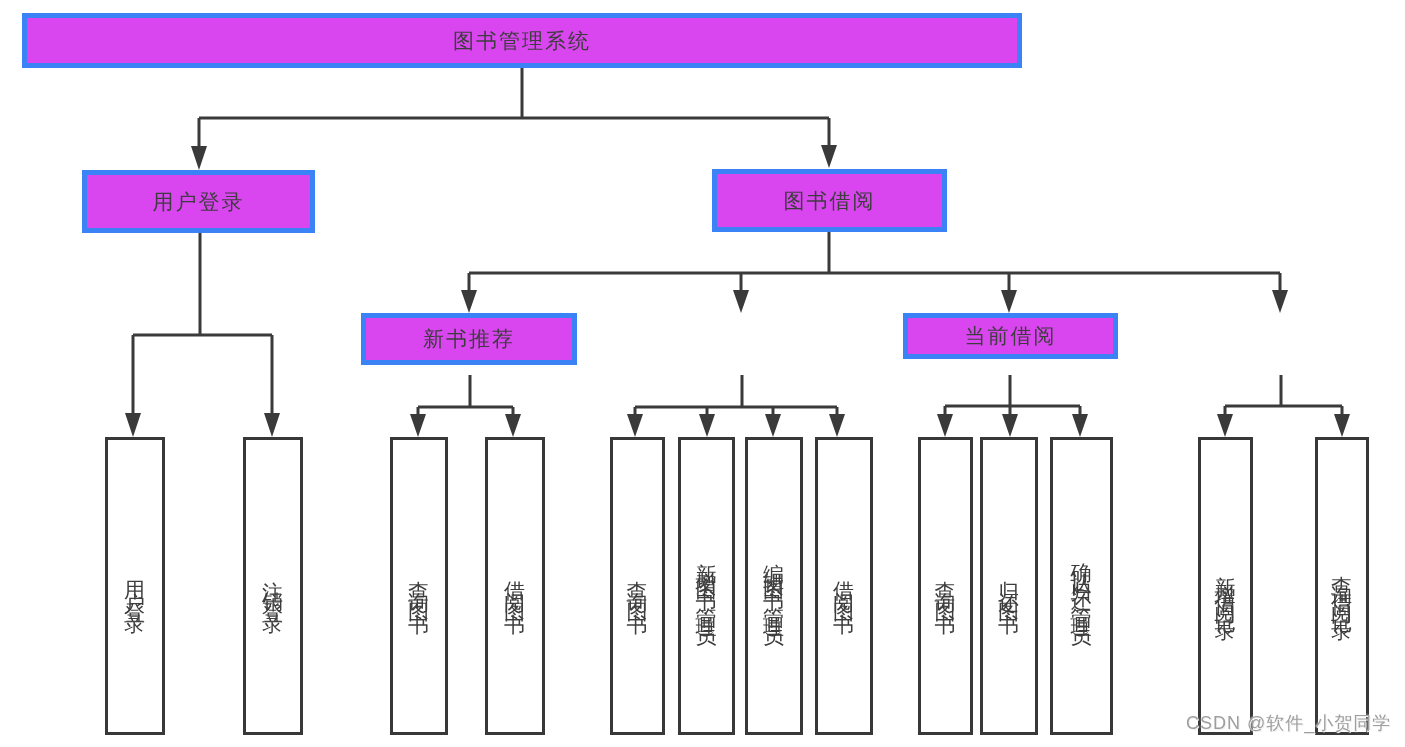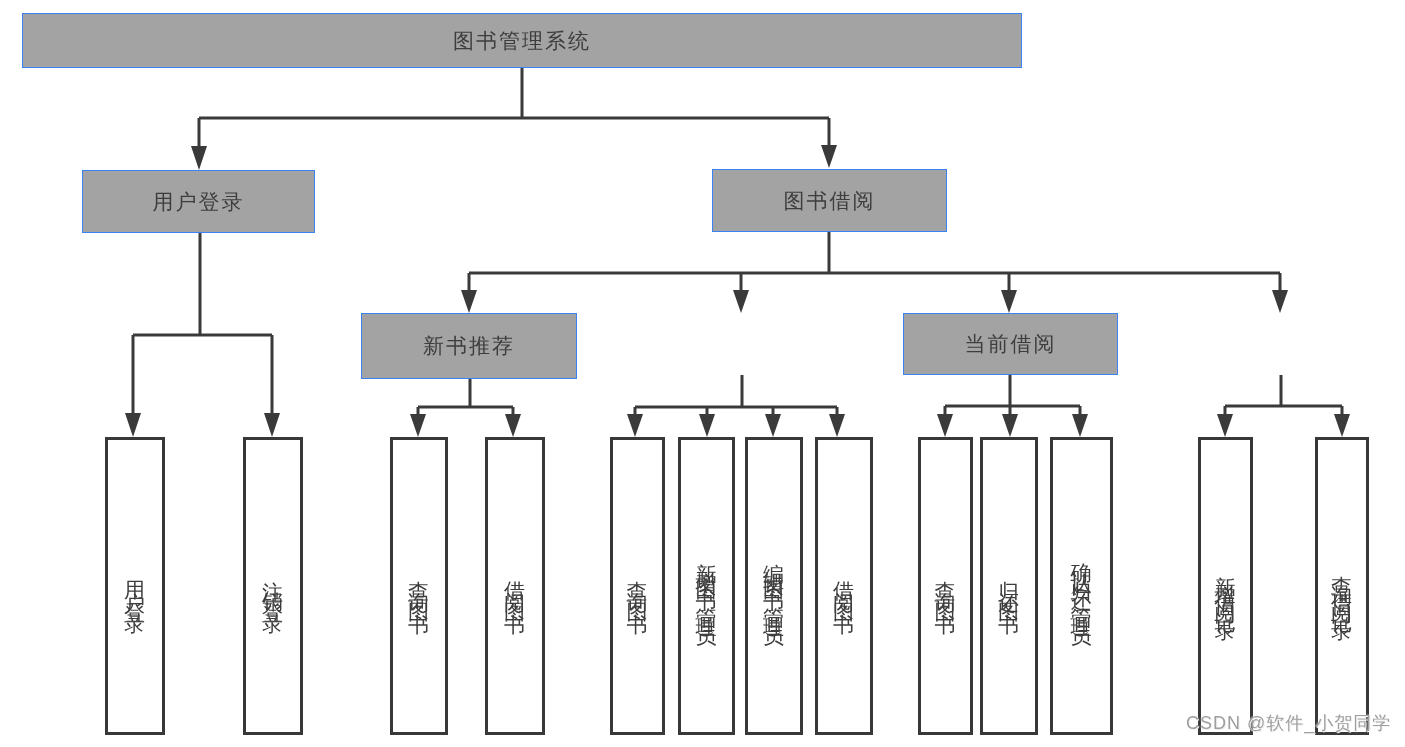--- a/index.html
+++ b/index.html
@@ -8,22 +8,22 @@
     width:1405px;height:747px;
     background:#ffffff;
     overflow:hidden;
     font-family:"Liberation Sans","DejaVu Sans",sans-serif;
     color:#3d3d3d;
   }
   .connectors{position:absolute;left:0;top:0;width:1405px;height:747px;}
   .box{
     position:absolute;
     box-sizing:border-box;
-    border:1px solid #3b82f6;
-    background:#a3a3a3;
+    border:5px solid #3b82f6;
+    background:#d946ef;
     display:flex;align-items:center;justify-content:center;
     font-size:21px;
     letter-spacing:2px;
     white-space:nowrap;
   }
   .vbox{
     position:absolute;
     box-sizing:border-box;
     border:3px solid #383838;
     background:#ffffff;
@@ -100,22 +100,22 @@
       <polygon points="1217,414 1233,414 1225,437"></polygon>
       <polygon points="1334,414 1350,414 1342,437"></polygon>
     </g>
   </svg>
 
   <div class="box" style="left:22px;top:13px;width:1000px;height:55px;">图书管理系统</div>
 
   <div class="box" style="left:82px;top:170px;width:233px;height:63px;">用户登录</div>
   <div class="box" style="left:712px;top:169px;width:235px;height:63px;">图书借阅</div>
 
-  <div class="box" style="left:361px;top:313px;width:216px;height:66px;font-family:Liberation Mono, monospace;">新书推荐</div>
-  <div class="box" style="left:903px;top:313px;width:215px;height:62px;">当前借阅</div>
+  <div class="box" style="left:361px;top:313px;width:216px;height:52px;font-family:Liberation Mono, monospace;">新书推荐</div>
+  <div class="box" style="left:903px;top:313px;width:215px;height:46px;">当前借阅</div>
 
   <div class="vbox" style="left:105px;width:60px;">
     <span class="vlabel">用户登录</span>
   </div>
   <div class="vbox" style="left:243px;width:60px;">
     <span class="vlabel">注销登录</span>
   </div>
 
   <div class="vbox" style="left:390px;width:58px;">
     <span class="vlabel">查询图书</span>

